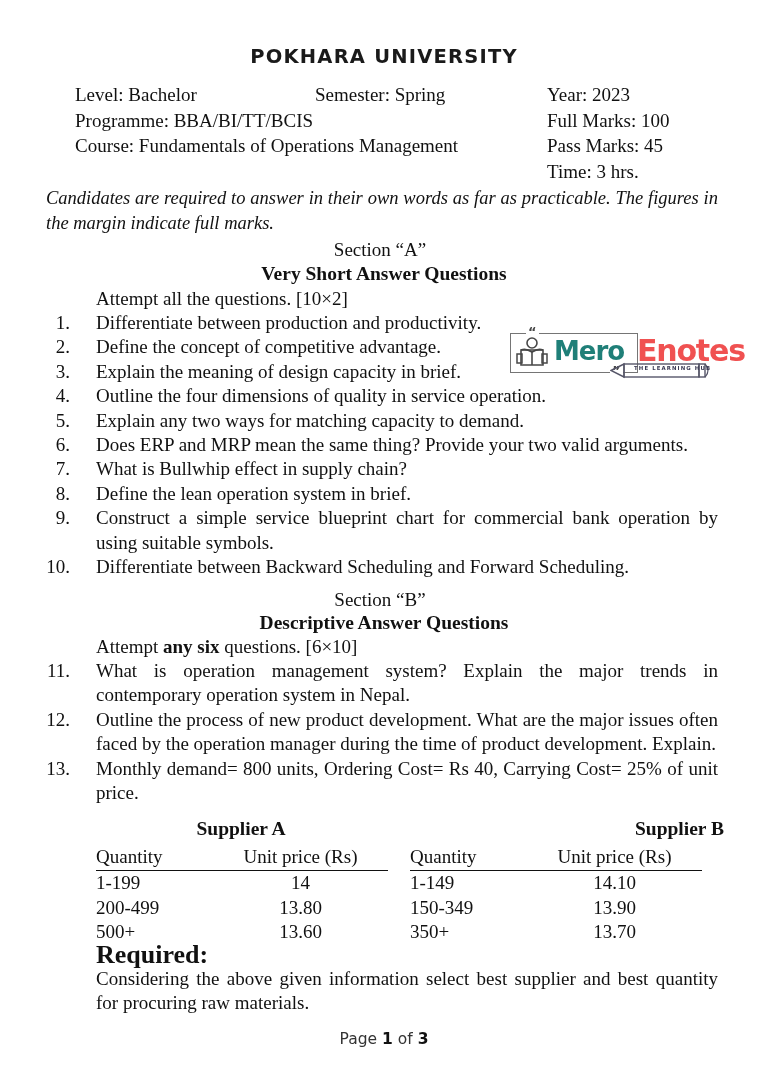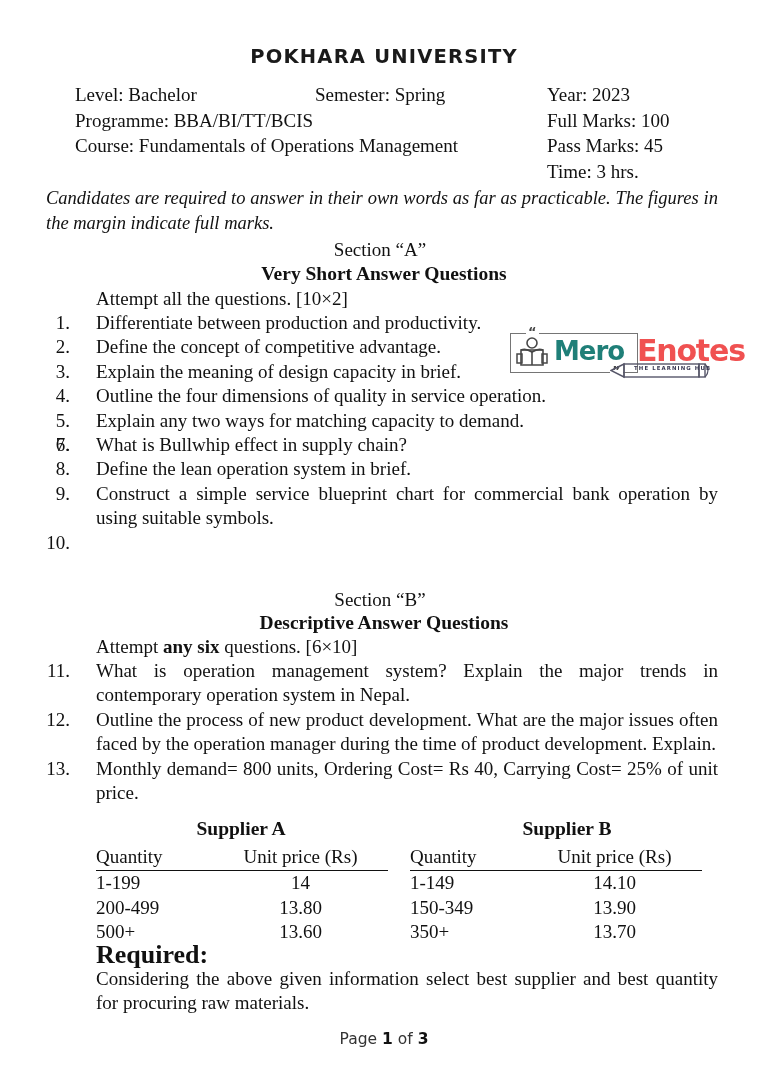--- a/index.html
+++ b/index.html
@@ -123,21 +123,21 @@
   }
   .sup-title-row { position: relative; height: 27px; }
   .sup-title {
     position: absolute;
     top: 0;
     font-size: 19.5px;
     font-weight: bold;
     text-align: center;
   }
   .sup-title.a { left: 96px; width: 290px; }
-  .sup-title.b { left: 422px; width: 290px; }
+  .sup-title.b { left: 434px; width: 290px; text-align: right; }
 
   .sup-table {
     position: absolute;
     top: 0;
     font-size: 19px;
   }
   .sup-table.a { left: 96px; }
   .sup-table.b { left: 410px; }
   .sup-table table { border-collapse: collapse; }
   .sup-table th {
@@ -326,35 +326,37 @@
       <div class="q">
         <span class="num">4.</span>
         <span class="body">Outline the four dimensions of quality in service operation.</span>
       </div>
       <div class="q">
         <span class="num">5.</span>
         <span class="body">Explain any two ways for matching capacity to demand.</span>
       </div>
       <div class="q">
         <span class="num">6.</span>
+        <span class="body">Does ERP and MRP mean the same thing? Provide your two valid arguments.</span>
       </div>
       <div class="q">
         <span class="num">7.</span>
         <span class="body">What is Bullwhip effect in supply chain?</span>
       </div>
       <div class="q">
         <span class="num">8.</span>
         <span class="body">Define the lean operation system in brief.</span>
       </div>
       <div class="q">
         <span class="num">9.</span>
         <span class="body">Construct a simple service blueprint chart for commercial bank operation by using suitable symbols.</span>
       </div>
       <div class="q">
         <span class="num">10.</span>
+        <span class="body">Differentiate between Backward Scheduling and Forward Scheduling.</span>
       </div>
     </div>
 
   <div class="section-line" style="top:588px">Section “B”</div>
   <div class="section-sub" style="top:611px">Descriptive Answer Questions</div>
   <div class="attempt" style="top:635px">
     <span>Attempt </span><b>any six</b><span> questions. [6×10]</span>
   </div>
 
   <div class="qlist" id="section-b-questions" style="top:659px">

